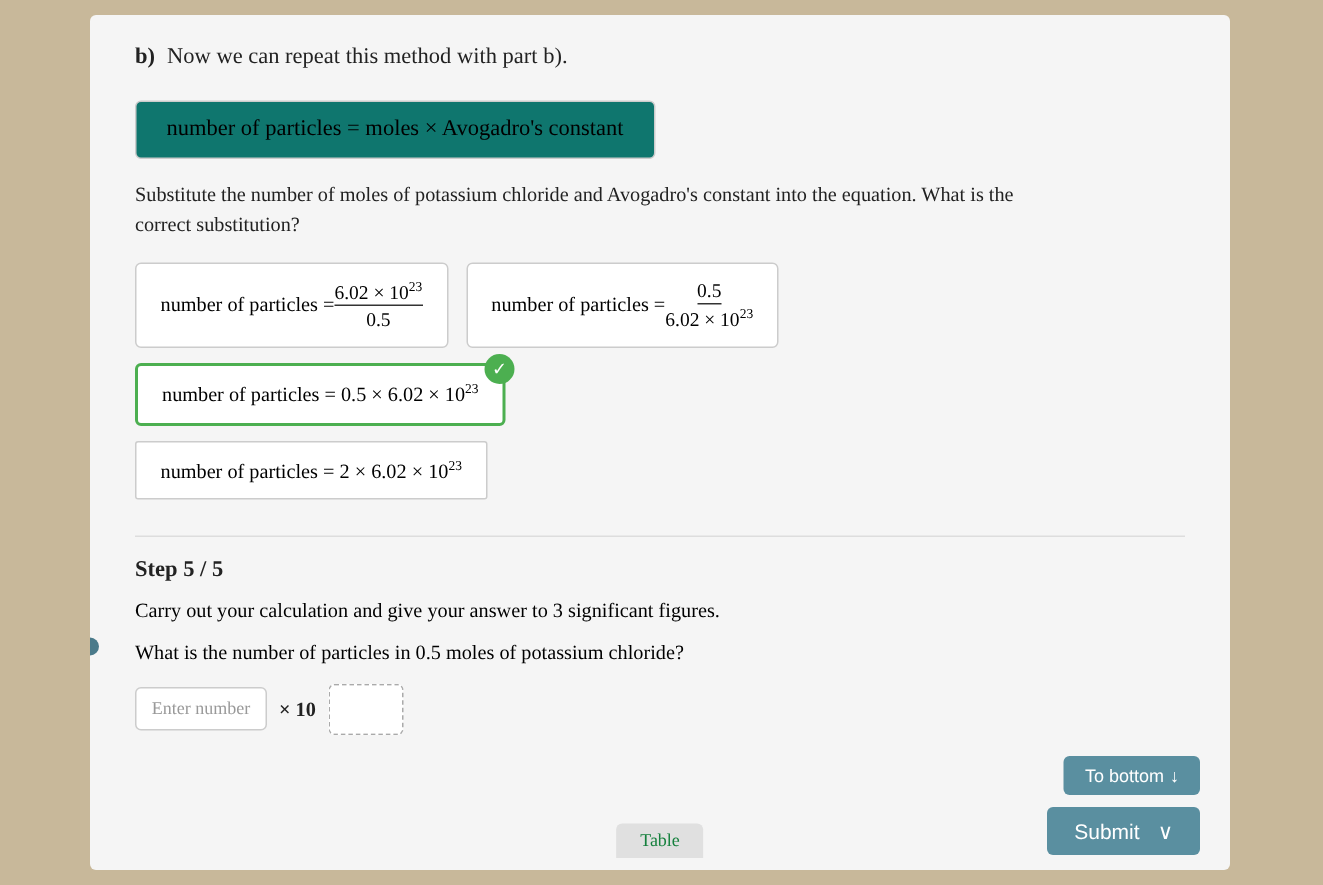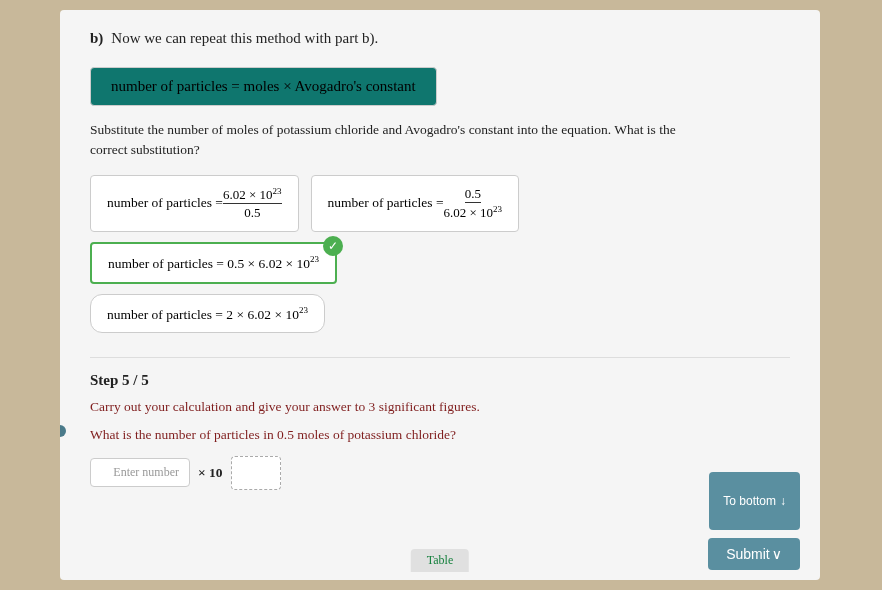--- a/index.html
+++ b/index.html
@@ -83,21 +83,21 @@
       position: absolute;
       top: -8px;
       right: -8px;
       color: white;
       font-size: 12px;
     }
 
     .option-box-single {
       border: 1px solid #ccc;
       background: #fff;
-      border-radius: 12px;
+      border-radius: 2px;
       padding: 10px 16px;
       font-size: 13.5px;
       display: inline-flex;
       align-items: center;
       margin-bottom: 10px;
     }
 
     sup {
       font-size: 9px;
       vertical-align: super;
@@ -111,43 +111,43 @@
 
     .step-label {
       font-size: 15px;
       font-weight: bold;
       color: #222;
       margin-bottom: 8px;
     }
 
     .step-description {
       font-size: 13.5px;
-      color: #7f1d1d;
+      color: #000000;
       margin-bottom: 8px;
       line-height: 1.5;
     }
 
     .input-row {
       display: flex;
       align-items: center;
       gap: 8px;
       margin-top: 10px;
     }
 
     .enter-number-box {
       border: 1px solid #ccc;
       background: #fff;
       border-radius: 4px;
       padding: 6px 10px;
       font-size: 12px;
       color: #999;
-      width: 100px;
-      display: flex;
-      align-items: center;
-      justify-content: flex-end;
+      width: 88px;
+      display: flex;
+      align-items: center;
+      justify-content: center;
     }
 
     .times-ten {
       font-size: 13.5px;
       color: #222;
       font-weight: bold;
     }
 
     .exponent-input-box {
       border: 1px dashed #aaa;
@@ -186,39 +186,39 @@
       flex-direction: column;
       align-items: flex-end;
       gap: 8px;
     }
 
     .to-bottom-btn {
       background: #5a8fa0;
       color: white;
       border: none;
       border-radius: 4px;
-      padding: 22px 14px;
+      padding: 6px 14px;
       font-size: 12px;
       cursor: pointer;
       display: flex;
       align-items: center;
       gap: 4px;
     }
 
     .submit-btn {
       background: #5a8fa0;
       color: white;
       border: none;
       border-radius: 4px;
       padding: 8px 18px;
       font-size: 14px;
       cursor: pointer;
       display: flex;
       align-items: center;
-      gap: 2px;
+      gap: 12px;
     }
 
     .bullet-dot {
       width: 12px;
       height: 12px;
       background: #4a7a8a;
       border-radius: 50%;
       position: absolute;
       left: -36px;
       top: 50%;

